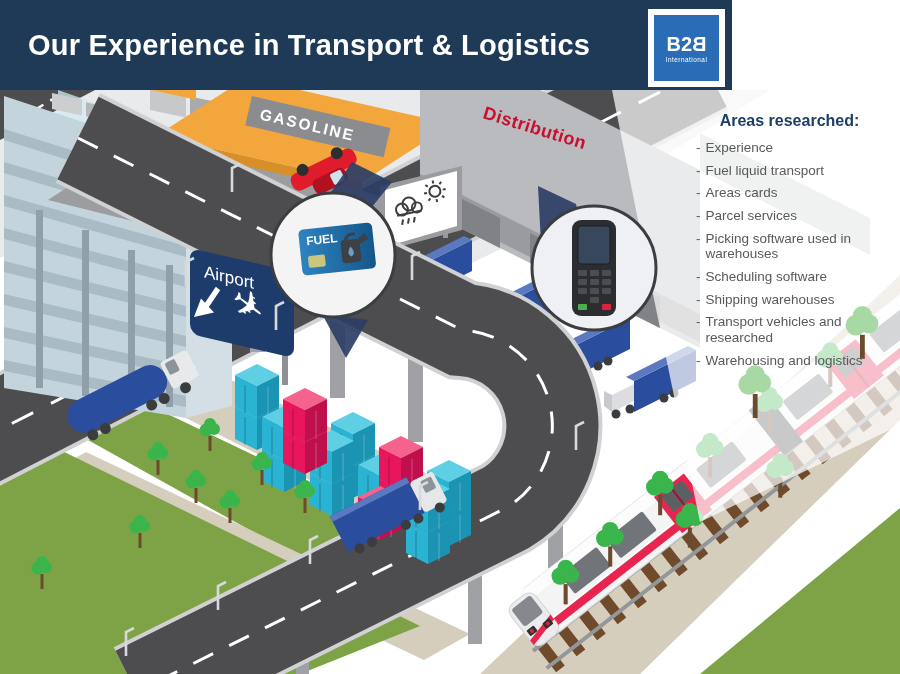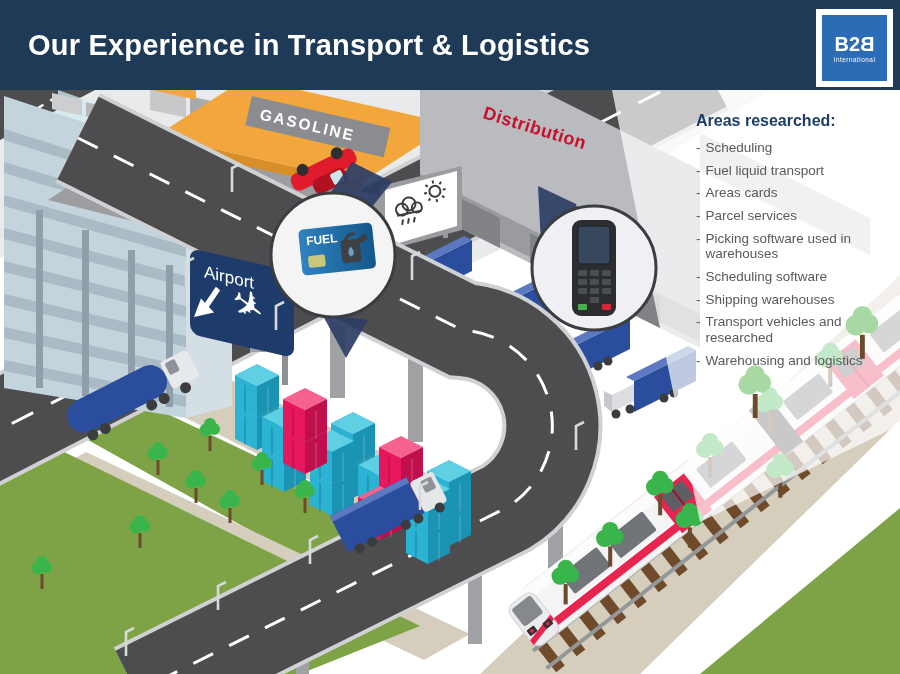--- a/index.html
+++ b/index.html
@@ -1,35 +1,35 @@
 <!DOCTYPE html>
 <html style="--header_bg: #1e3a56; --logo_blue: #2a6cb5; --title_text: #ffffff; --areas_title: #1d3e67; --areas_text: #58595b; --road: #4d4d4f; --road_curb: #d0d1d3; --canopy_orange: #f2a63c; --sign_gray: #8a8c8f; --distribution_red: #c8102e; --truck_blue: #2b4d9d; --container_cyan: #2ab3d2; --container_pink: #e8175d; --grass: #7ea346; --tree_green: #3ab54c; --tree_light: #a8d8a4; --tan: #d6cebc; --train_red: #e8254f; --navy_beam: #2c3e66; --glass_building: #c3d4dc; --card_blue: #2779b8;"><head>
 <meta charset="utf-8">
 <style>
   html,body{margin:0;padding:0;background:#fff;}
   .stage{position:relative;width:900px;height:674px;overflow:hidden;background:#fff;
          font-family:"Liberation Sans",sans-serif;}
   
-  .header{position:absolute;left:0;top:0;width:900px;height:90px;
+  .header{position:absolute;left:0;top:0;width:732px;height:90px;
           background:var(--header_bg,#1e3a56);display:flex;align-items:center;}
   .header h1{margin:0 0 0 28px;font-size:29px;font-weight:bold;color:var(--title_text,#fff);
              letter-spacing:.2px;}
   .logo{position:absolute;top:9px;right:7px;width:77px;height:78px;background:#fff;
         display:flex;align-items:center;justify-content:center;}
   .logo-inner{width:65px;height:66px;background:var(--logo_blue,#2a6cb5);display:flex;
               flex-direction:column;align-items:center;justify-content:center;color:#fff;}
   .logo-b2b{font-size:20px;font-weight:bold;line-height:1;}
   .logo-b2b .flip{display:inline-block;transform:scaleX(-1);}
   .logo-sub{font-size:6.4px;letter-spacing:.5px;margin-top:2px;}
   
   .scene{position:absolute;left:0;top:90px;width:900px;height:584px;}
   svg text{font-family:"Liberation Sans",sans-serif;}
   
   .areas{position:absolute;left:696px;top:112px;width:187px;}
-  .areas-title{font-size:16px;font-weight:bold;color:var(--areas_title,#1d3e67);margin-bottom:10px;}
+  .areas-title{font-size:16px;font-weight:bold;color:var(--areas_title,#1d3e67);margin-bottom:10px;text-align:center;}
   .area-item{display:flex;gap:5px;font-size:13.5px;line-height:1.16;
              color:var(--areas_text,#58595b);margin-bottom:7px;}
   .area-item .dash{flex:0 0 auto;}
 </style>
 </head>
 <body>
 
 <div class="stage">
 
   <div class="header">
@@ -382,21 +382,21 @@
       </g>
     </g>
   </svg>
 
   
   </div>
   <div class="areas">
     <div class="areas-title">Areas researched:</div>
     <div class="area-item">
         <span class="dash">-</span>
-        <span>Scheduling</span>
+        <span>Experience</span>
       </div>
       <div class="area-item">
         <span class="dash">-</span>
         <span>Fuel liquid transport</span>
       </div>
       <div class="area-item">
         <span class="dash">-</span>
         <span>Areas cards</span>
       </div>
       <div class="area-item">

